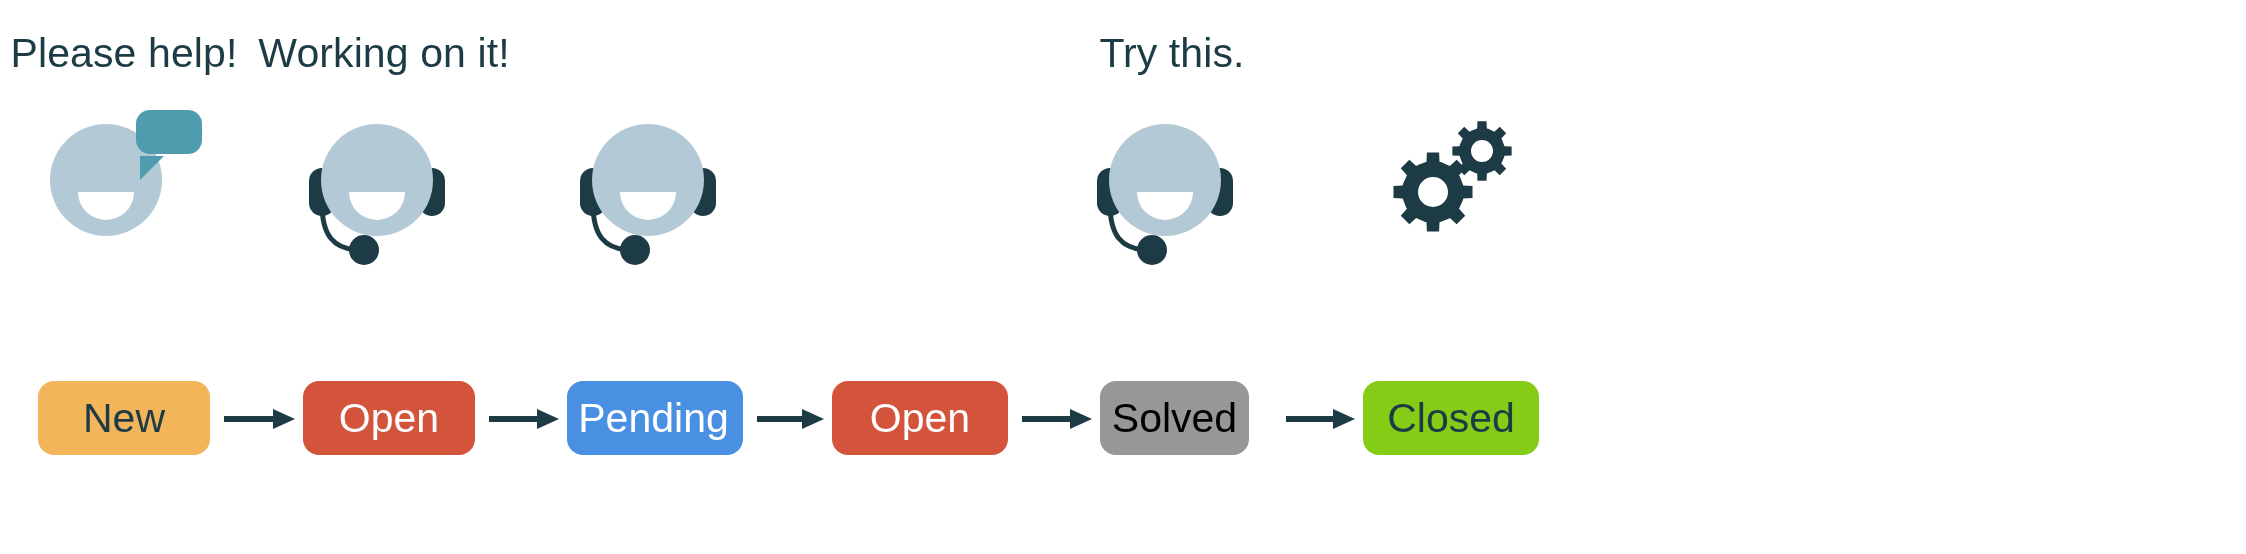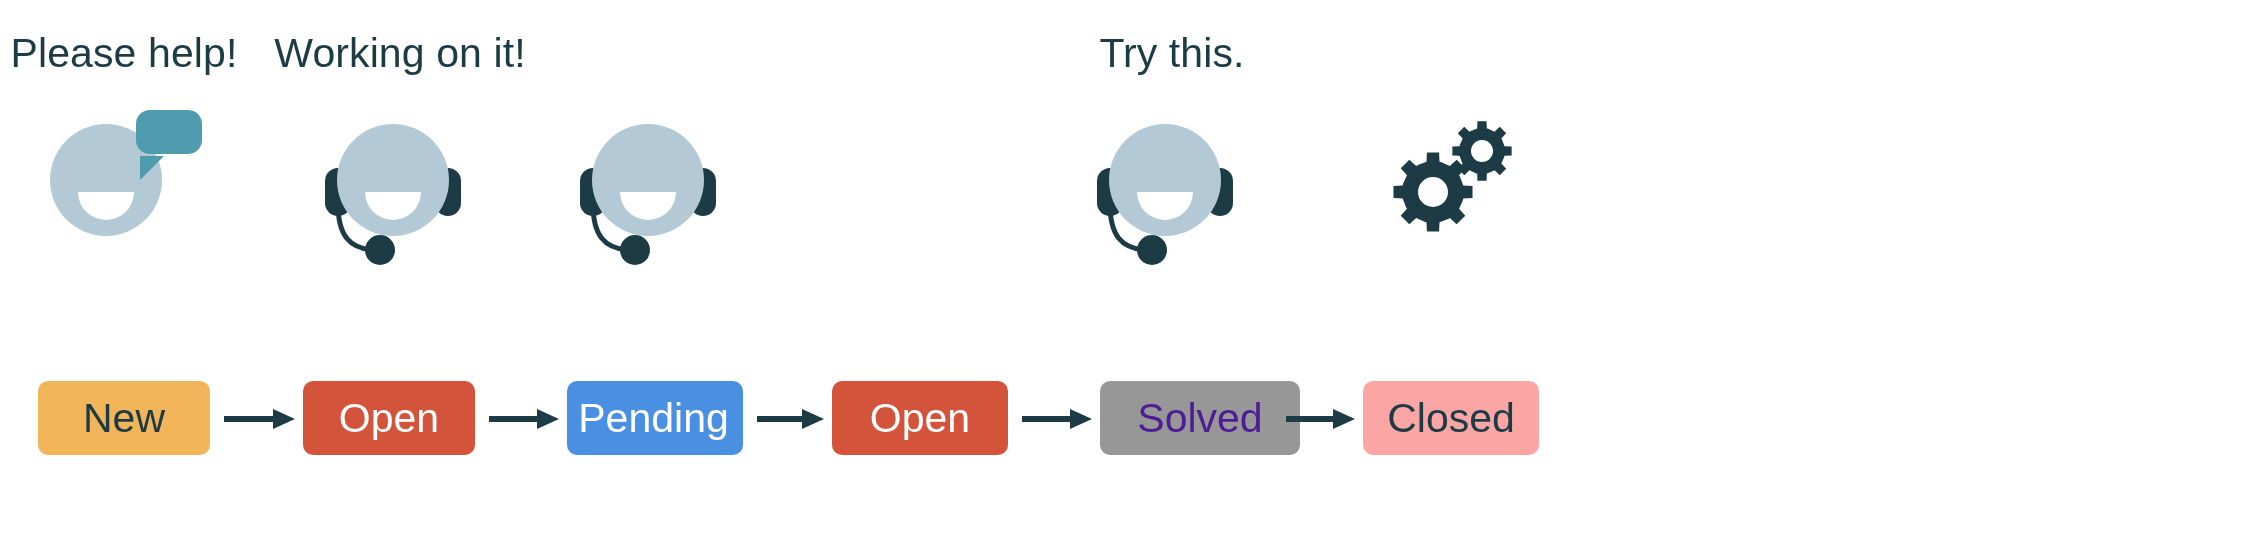--- a/index.html
+++ b/index.html
@@ -60,21 +60,21 @@
     left: 0;
     width: 100%;
     height: 130px;
     display: flex;
     justify-content: center;
   }
   .gears-wrap svg { display: block; }
   .pill {
     box-sizing: border-box;
     height: 74px;
-    border-radius: 10px;
+    border-radius: 16px;
     display: flex;
     align-items: center;
     justify-content: center;
     font-size: 41px;
     line-height: 1;
     padding: 0 26px;
     white-space: nowrap;
     user-select: none;
   }
 
@@ -94,21 +94,21 @@
       <div class="caption">Please help!</div>
       <div class="avatar-wrap">
         <svg width="160" height="140" viewBox="0 0 160 140">
           <circle cx="62" cy="72" r="56" fill="#b3cad6"></circle>
           <path d="M34 84 h56 a28 28 0 0 1 -56 0 z" fill="#ffffff"></path>
           <rect x="92" y="2" width="66" height="44" rx="14" fill="#4f9cae"></rect>
           <path d="M96 48 L120 48 L96 72 Z" fill="#4f9cae"></path>
         </svg>
       </div>
     </div>
-    <div class="stage" style="left: 227px; width: 346px;">
+    <div class="stage" style="left: 211px; width: 346px;">
       <div class="caption">Working on it!</div>
       <div class="avatar-wrap">
         <svg width="160" height="160" viewBox="0 0 160 160">
           <path d="M18 60 a13 13 0 0 1 13 13 v22 a13 13 0 0 1 -26 0 v-22 a13 13 0 0 1 13 -13 z" fill="#1d3b45"></path>
           <path d="M128 60 a13 13 0 0 1 13 13 v22 a13 13 0 0 1 -26 0 v-22 a13 13 0 0 1 13 -13 z" fill="#1d3b45"></path>
           <circle cx="73" cy="72" r="56" fill="#b3cad6"></circle>
           <path d="M45 84 h56 a28 28 0 0 1 -56 0 z" fill="#ffffff"></path>
           <path d="M18 96 C18 128 30 140 52 142" fill="none" stroke="#1d3b45" stroke-width="5" stroke-linecap="round"></path>
           <circle cx="60" cy="142" r="15" fill="#1d3b45"></circle>
         </svg>
@@ -168,21 +168,21 @@
         <path d="M45 0 L67 10 L45 20 Z" fill="#1d3b45"></path>
       </svg>
     </div>
     <div class="pill" style="position: absolute; top: 381px; left: 832px; width: 176px; background: rgb(211, 84, 59); color: rgb(255, 255, 255);">Open</div>
     <div class="arrow" style="left: 1022px;">
       <svg width="70" height="20" viewBox="0 0 70 20">
         <line x1="0" y1="10" x2="51" y2="10" stroke="#1d3b45" stroke-width="6"></line>
         <path d="M48 0 L70 10 L48 20 Z" fill="#1d3b45"></path>
       </svg>
     </div>
-    <div class="pill" style="position: absolute; top: 381px; left: 1100px; width: 200px; background: rgb(151, 151, 151); color: #4c1d95;">Solved</div>
+    <div class="pill" style="position: absolute; top: 381px; left: 1100px; width: 149px; background: rgb(151, 151, 151); color: #000000;">Solved</div>
     <div class="arrow" style="left: 1286px;">
       <svg width="69" height="20" viewBox="0 0 69 20">
         <line x1="0" y1="10" x2="50" y2="10" stroke="#1d3b45" stroke-width="6"></line>
         <path d="M47 0 L69 10 L47 20 Z" fill="#1d3b45"></path>
       </svg>
     </div>
-    <div class="pill" style="position: absolute; top: 381px; left: 1363px; width: 176px; background: #fca5a5; color: rgb(29, 59, 69); text-align: center;">Closed</div>
+    <div class="pill" style="position: absolute; top: 381px; left: 1363px; width: 176px; background: #84cc16; color: rgb(29, 59, 69); text-align: center;">Closed</div>
   </div>
 
 </body></html>

